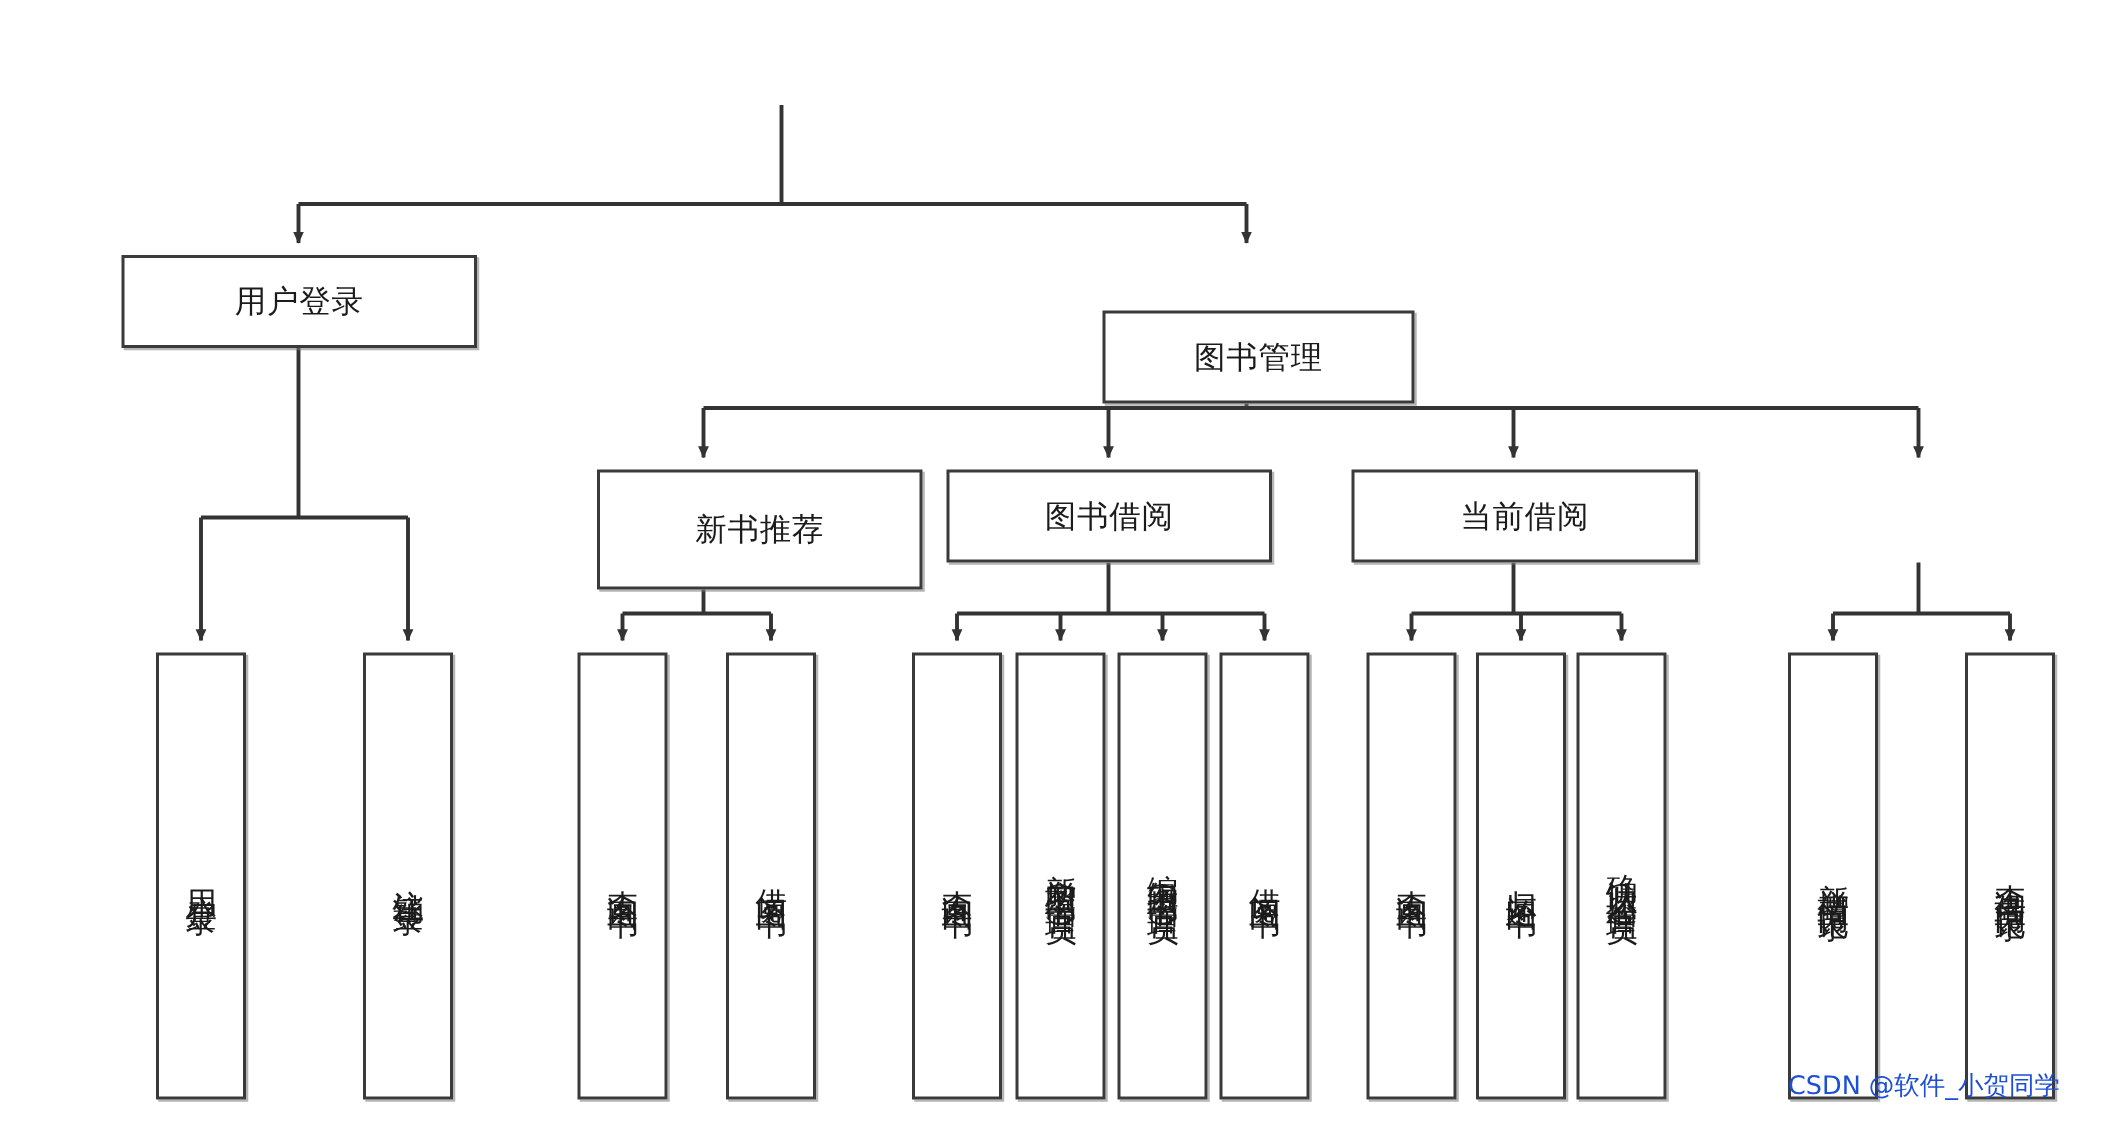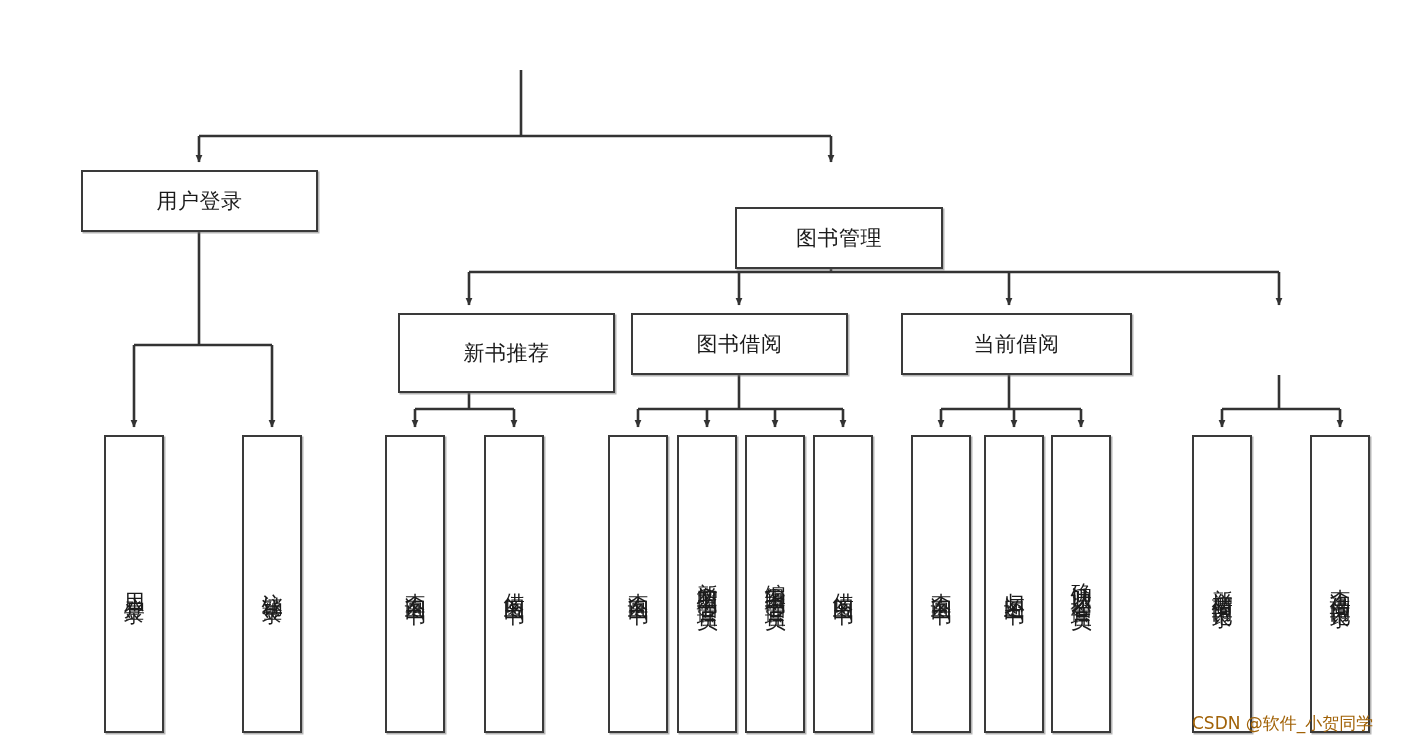--- a/index.html
+++ b/index.html
@@ -170,15 +170,15 @@
   <div class="node vertical" id="n-leaf-10" style="left: 1051px; top: 435px; width: 60px; height: 298px;">
     <span class="label">确认归还（管理员）</span>
   </div>
   <div class="node vertical" id="n-leaf-11" style="left: 1192px; top: 435px; width: 60px; height: 298px;">
     <span class="label">新增借阅记录</span>
   </div>
   <div class="node vertical" id="n-leaf-12" style="left: 1310px; top: 435px; width: 60px; height: 298px;">
     <span class="label">查询借阅记录</span>
   </div>
 
-  <div class="watermark" id="wm" style="left: 1192px; top: 712px; color: #a16207;">CSDN @软件_小贺同学</div>
+  <div class="watermark" id="wm" style="left: 1192px; top: 712px; color: #1d4ed8;">CSDN @软件_小贺同学</div>
 
 </div>
 
 </body></html>

